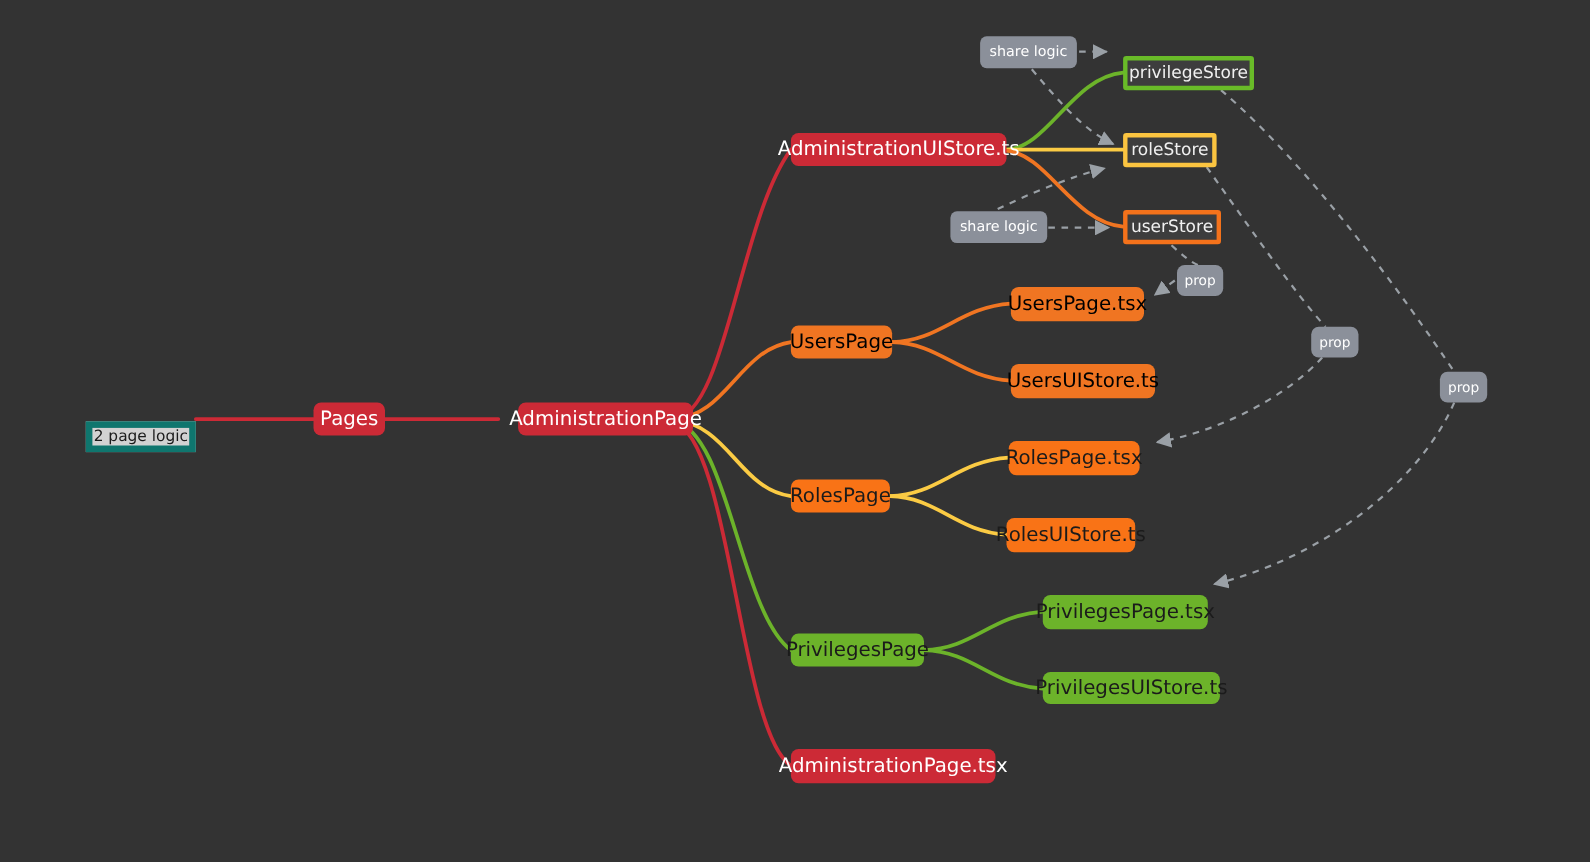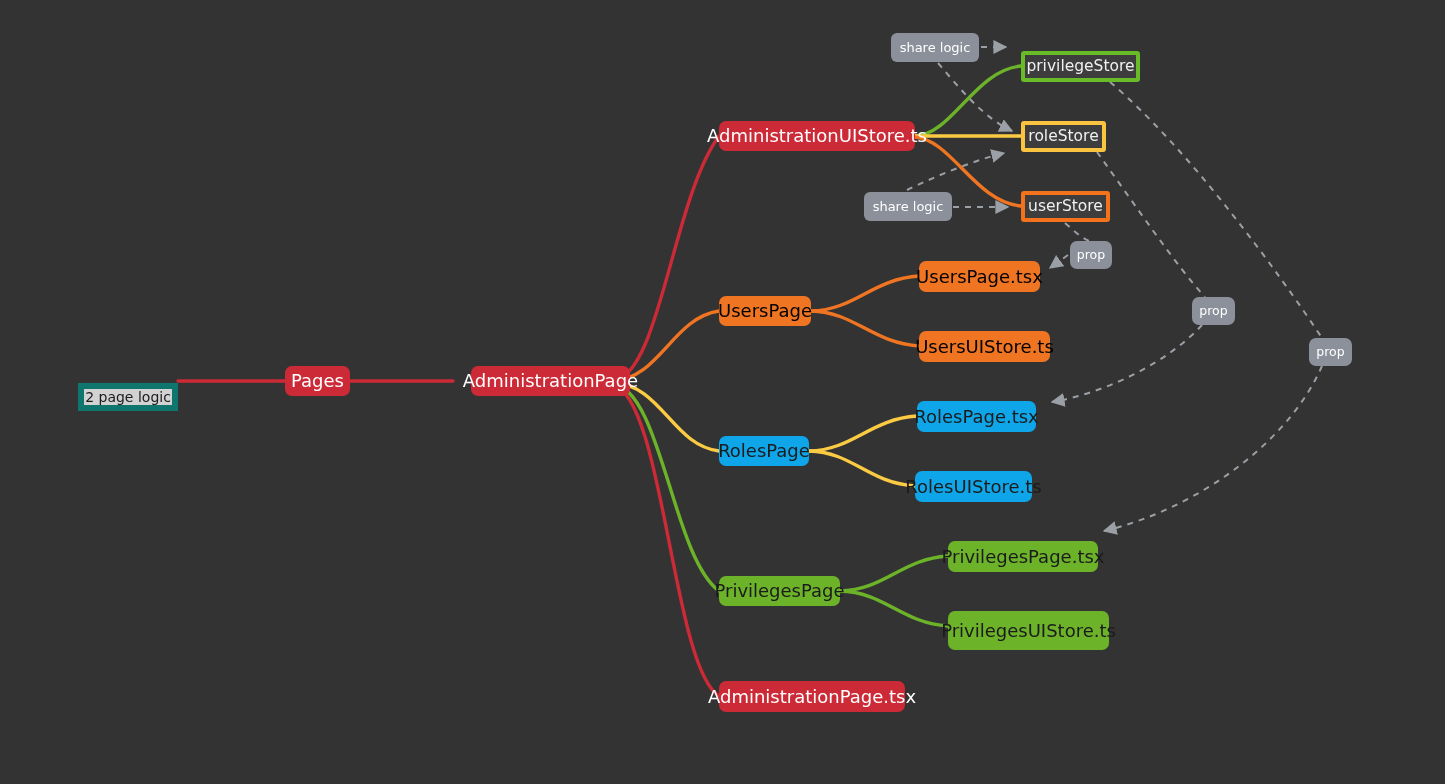--- a/index.html
+++ b/index.html
@@ -33,21 +33,21 @@
     line-height: 1;
   }
   
   .n-fill {
     border-radius: 7px;
     font-size: 18px;
     padding: 0 13px;
   }
   .n-red    { background: #cc2a36; color: #ffffff; }
   .n-orange { background: #f07522; color: #000000; }
-  .n-yellow { background: #0ea5e9; color: #1b1b1b; }
+  .n-yellow { background: #f97316; color: #1b1b1b; }
   .n-green  { background: #6cb32a; color: #1b1b1b; }
 
   
   .n-store {
     background: #3d3d3d;
     color: #f0f0f0;
     border-radius: 3px;
     border-width: 4px;
     border-style: solid;
     font-size: 15.5px;
@@ -164,21 +164,21 @@
   <div class="node n-fill n-yellow" style="left:719px; top:436px; width:90px; height:30px;">RolesPage</div>
 
   <div class="node n-fill n-yellow" style="left:917px; top:401px; width:119px; height:31px;">RolesPage.tsx</div>
 
   <div class="node n-fill n-yellow" style="left:915px; top:471px; width:117px; height:31px;">RolesUIStore.ts</div>
 
   <div class="node n-fill n-green" style="left:719px; top:576px; width:121px; height:30px;">PrivilegesPage</div>
 
   <div class="node n-fill n-green" style="left:948px; top:541px; width:150px; height:31px;">PrivilegesPage.tsx</div>
 
-  <div class="node n-fill n-green" style="left:948px; top:611px; width:161px; height:39px;">PrivilegesUIStore.ts</div>
+  <div class="node n-fill n-green" style="left:948px; top:611px; width:161px; height:29px;">PrivilegesUIStore.ts</div>
 
   <div class="node n-fill n-red" style="left:719px; top:681px; width:186px; height:31px;">AdministrationPage.tsx</div>
 
   <div class="node n-store b-green" style="left:1021px; top:51px; width:119px; height:31px;">privilegeStore</div>
 
   <div class="node n-store b-yellow" style="left:1021px; top:121px; width:85px; height:31px;">roleStore</div>
 
   <div class="node n-store b-orange" style="left:1021px; top:191px; width:89px; height:31px;">userStore</div>
 
   <div class="node n-label" style="left:891px; top:33px; width:88px; height:29px;">share logic</div>

